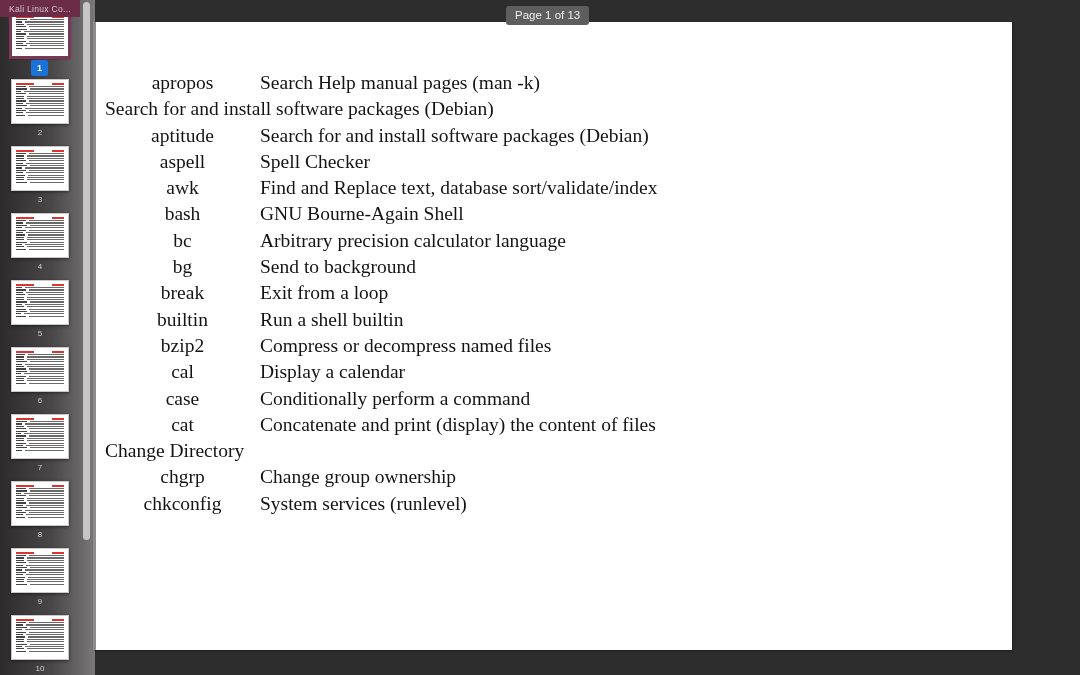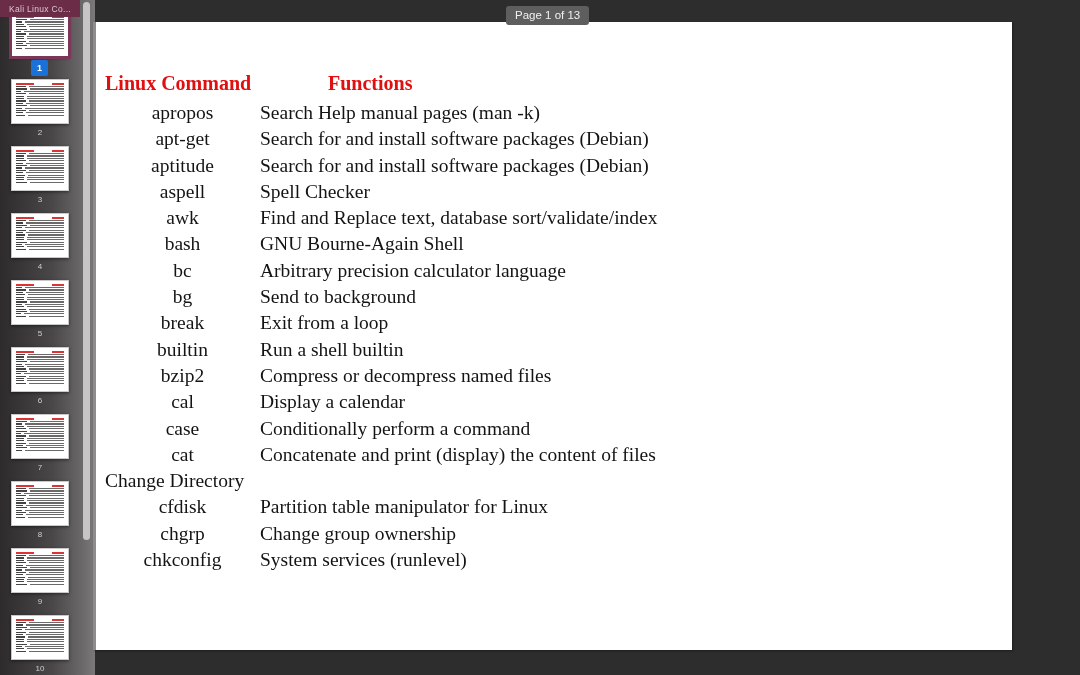--- a/index.html
+++ b/index.html
@@ -729,31 +729,26 @@
       </div>
     <div id="sidebar-scrollbar">
       <div id="sidebar-scroll-thumb"></div>
     </div>
   </div>
 
   <div id="page-badge">Page 1 of 13</div>
 
   <div id="page">
     <div id="doc">
-      <div class="row" id="head-row" style="color: rgb(224, 16, 16);">
-        <div class="col-cmd">Linux Command</div>
-        <div class="col-func">Functions</div>
-      </div>
       <div id="rows-host">
           <div class="row data-row">
             <div class="col-cmd">apropos</div>
             <div class="col-func">Search Help manual pages (man -k)</div>
           </div>
           <div class="row data-row">
-            <div class="col-cmd">apt-get</div>
             <div class="col-func">Search for and install software packages (Debian)</div>
           </div>
           <div class="row data-row">
             <div class="col-cmd">aptitude</div>
             <div class="col-func">Search for and install software packages (Debian)</div>
           </div>
           <div class="row data-row">
             <div class="col-cmd">aspell</div>
             <div class="col-func">Spell Checker</div>
           </div>
@@ -792,24 +787,20 @@
           <div class="row data-row">
             <div class="col-cmd">case</div>
             <div class="col-func">Conditionally perform a command</div>
           </div>
           <div class="row data-row">
             <div class="col-cmd">cat</div>
             <div class="col-func">Concatenate and print (display) the content of files</div>
           </div>
           <div class="row data-row">
             <div class="col-func">Change Directory</div>
-          </div>
-          <div class="row data-row">
-            <div class="col-cmd">cfdisk</div>
-            <div class="col-func">Partition table manipulator for Linux</div>
           </div>
           <div class="row data-row">
             <div class="col-cmd">chgrp</div>
             <div class="col-func">Change group ownership</div>
           </div>
           <div class="row data-row">
             <div class="col-cmd">chkconfig</div>
             <div class="col-func">System services (runlevel)</div>
           </div>
         </div>

